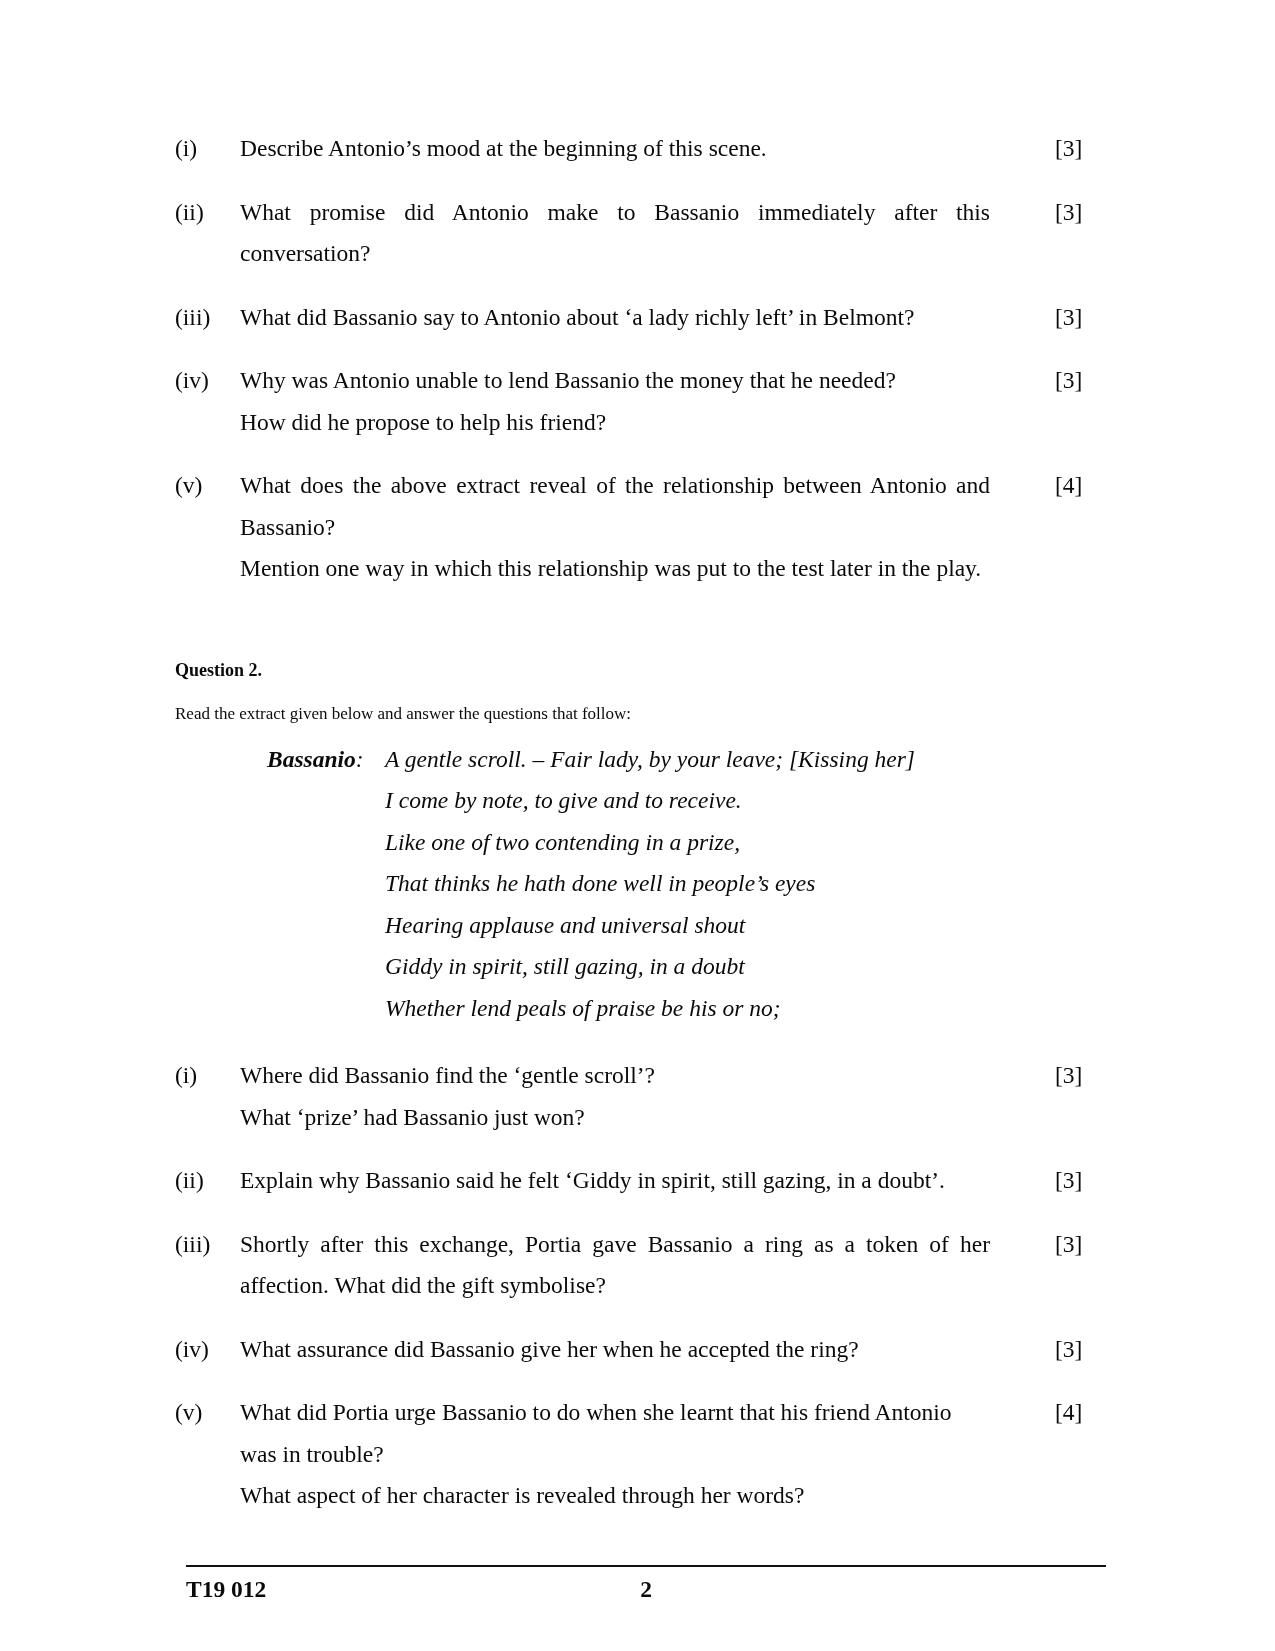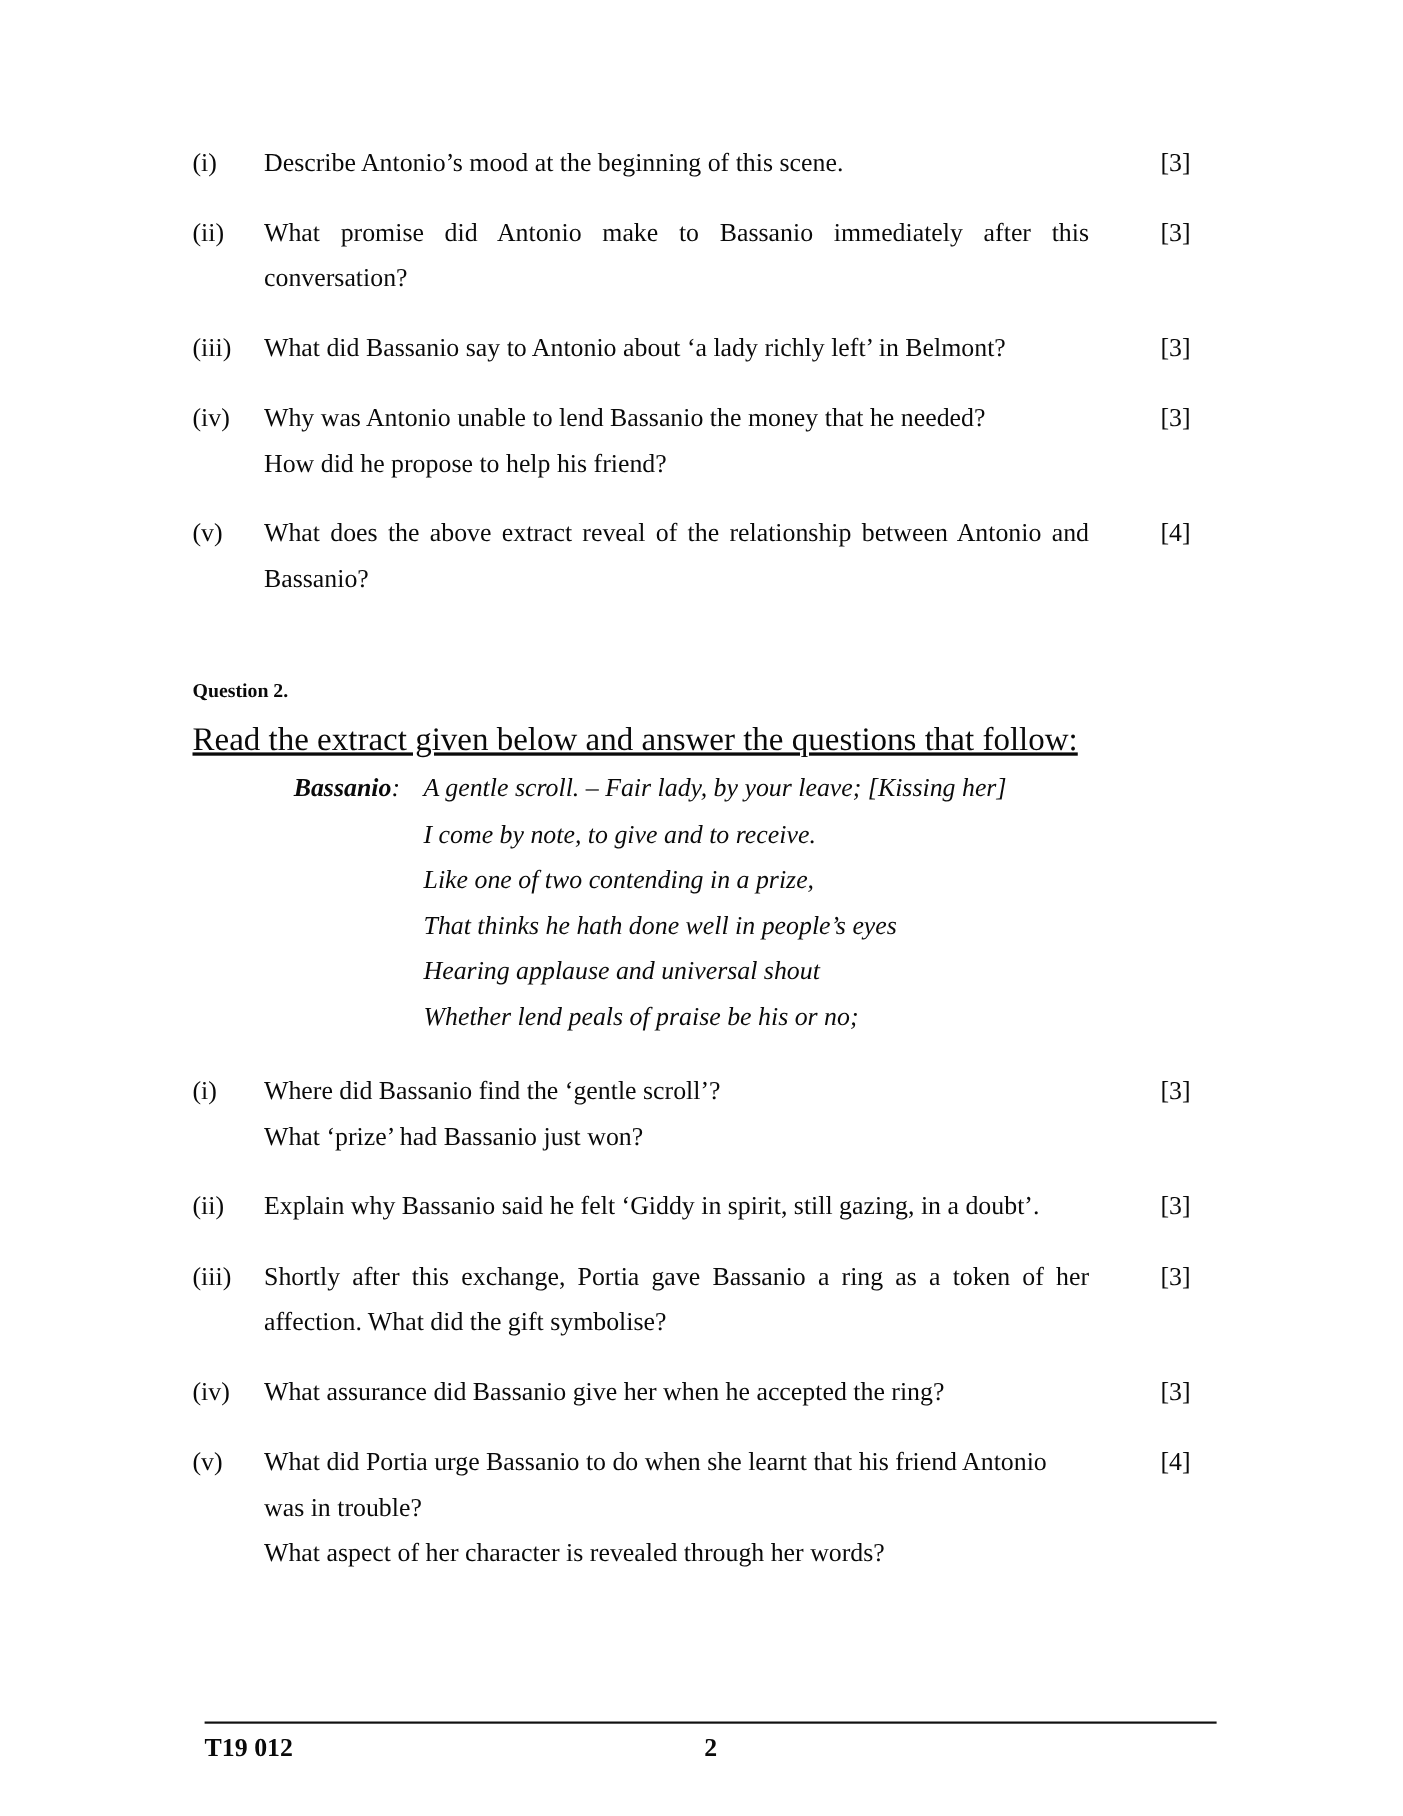--- a/index.html
+++ b/index.html
@@ -72,24 +72,23 @@
 
   
   .qheading {
     font-size: 18px;
     line-height: 41.5px;
     font-weight: bold;
     margin-top: 60px;
     margin-bottom: 2px;
   }
   .qintro {
-    font-size: 30px;
+    font-size: 17px;
     line-height: 41.5px;
     margin-bottom: 4px;
-    text-decoration: underline;
   }
 
   
   .extract {
     margin-left: 63px;
     margin-bottom: 26px;
   }
   .exline {
     position: relative;
     font-size: 23.5px;
@@ -197,20 +196,23 @@
         </div>
         <span class="marks">[3]</span>
       </div>
 
       <div class="qrow">
         <div class="qbody">
           <div class="qline">
             <span class="qnum">(v)</span>
             <span>What does the above extract reveal of the relationship between Antonio and Bassanio?</span>
           </div>
+          <div class="qline nojust">
+            <span>Mention one way in which this relationship was put to the test later in the play.</span>
+          </div>
         </div>
         <span class="marks">[4]</span>
       </div>
 
     </div>
 
     <div>
 
       <div class="qheading">Question 2.</div>
       <div class="qintro">Read the extract given below and answer the questions that follow:</div>
@@ -224,20 +226,23 @@
           <span>I come by note, to give and to receive.</span>
         </div>
         <div class="exline">
           <span>Like one of two contending in a prize,</span>
         </div>
         <div class="exline">
           <span>That thinks he hath done well in people’s eyes</span>
         </div>
         <div class="exline">
           <span>Hearing applause and universal shout</span>
+        </div>
+        <div class="exline">
+          <span>Giddy in spirit, still gazing, in a doubt</span>
         </div>
         <div class="exline">
           <span>Whether lend peals of praise be his or no;</span>
         </div>
       </div>
 
       <div>
 
         <div class="qrow">
           <div class="qbody">

